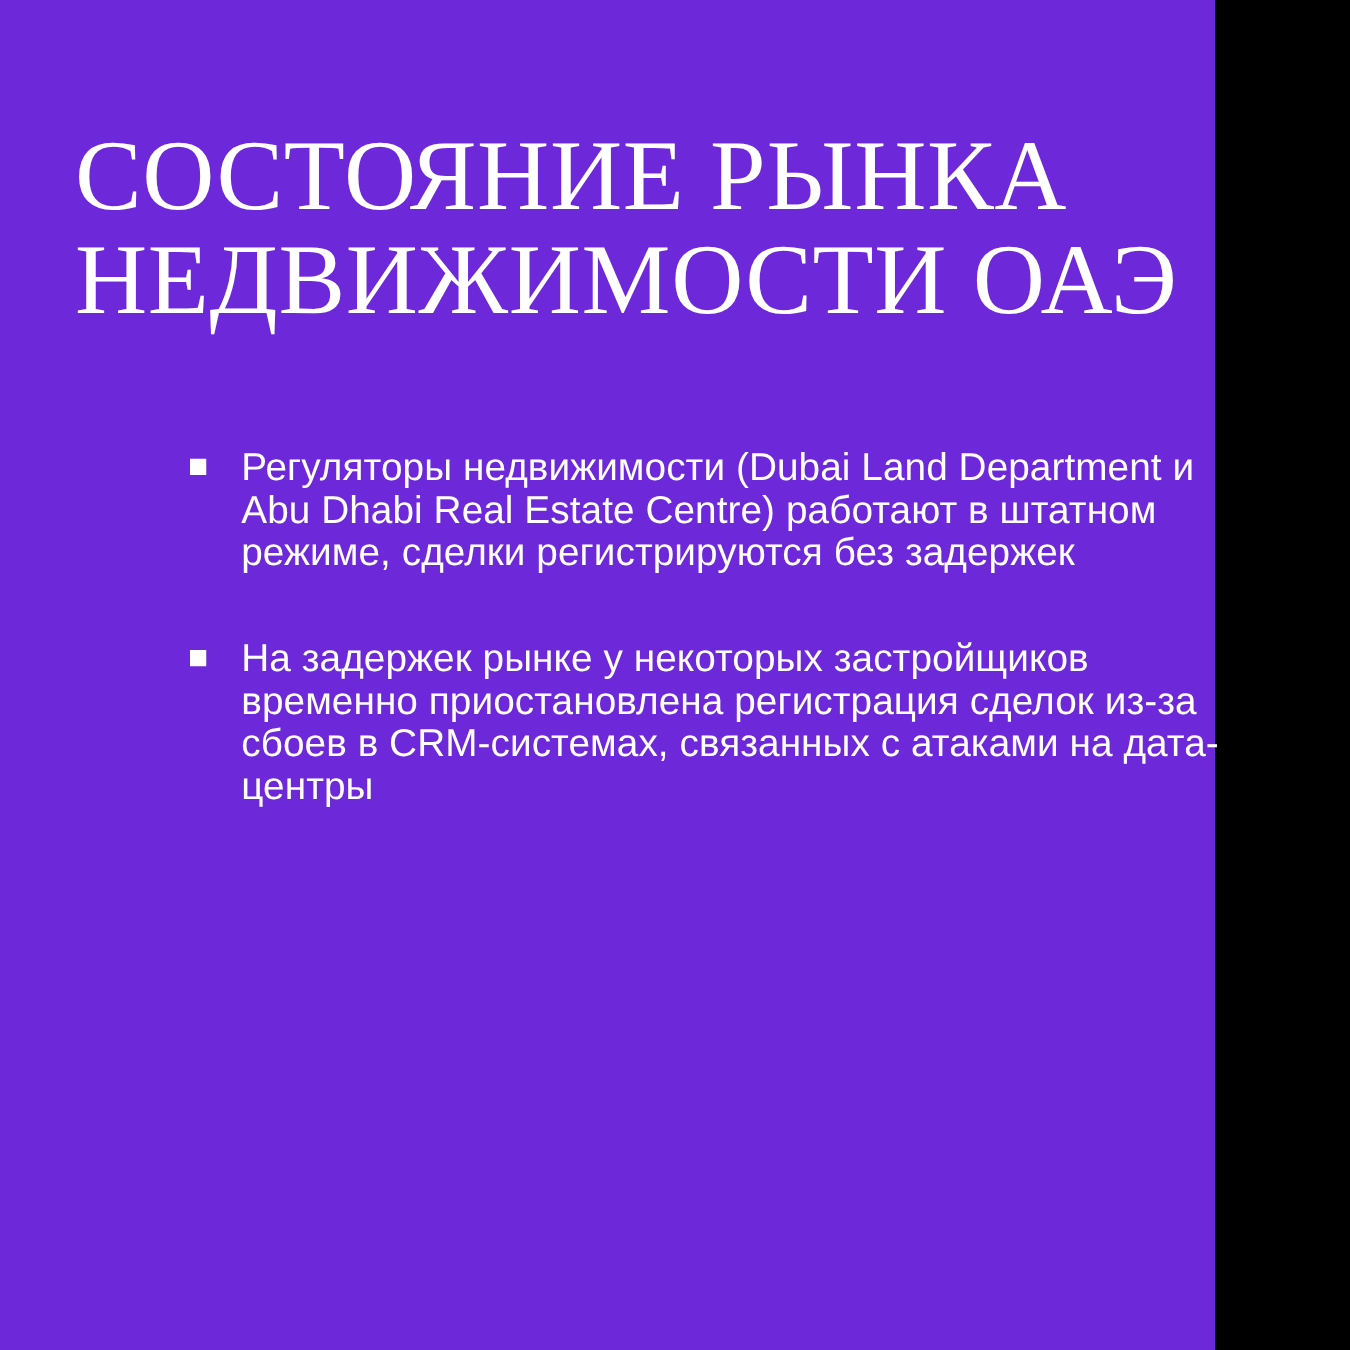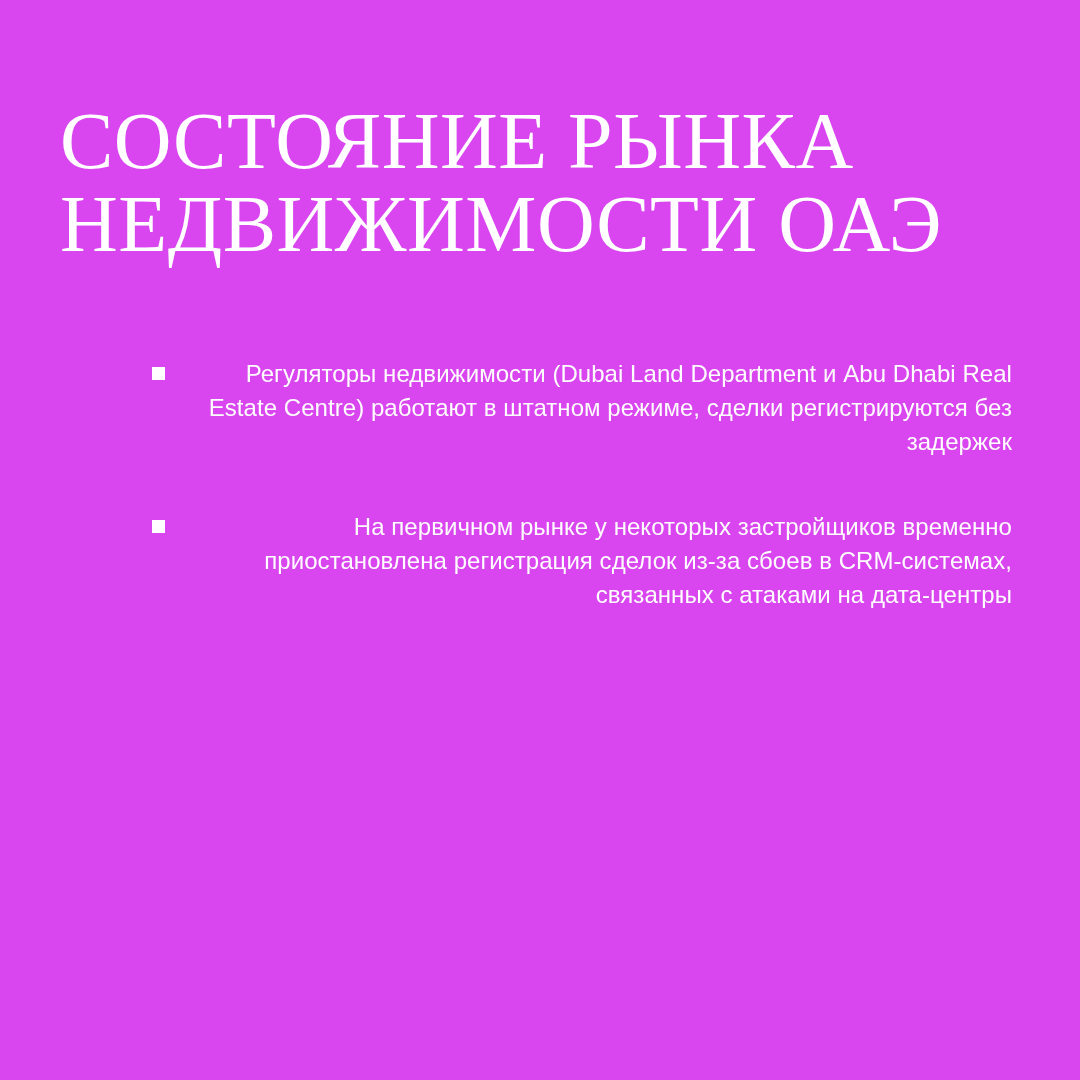--- a/index.html
+++ b/index.html
@@ -12,23 +12,23 @@
     width: 1080px;
     height: 1080px;
     background: #000000;
     overflow: hidden;
     font-family: "Liberation Sans", sans-serif;
     -webkit-font-smoothing: antialiased;
   }
 
   .slide {
     position: relative;
-    width: 1080px;
+    width: 972px;
     height: 1080px;
-    background: #d946ef;
+    background: #6d28d9;
     box-sizing: border-box;
   }
 
   
   .title-block {
     position: absolute;
     left: 60px;
     top: 100px;
     width: 960px;
   }
@@ -74,25 +74,24 @@
     height: 13px;
     background: #ffffff;
     display: block;
   }
 
   .bullet-text {
     display: block;
     margin: 0;
     font-family: "Liberation Sans", sans-serif;
     font-weight: 400;
-    font-size: 24px;
+    font-size: 31px;
     line-height: 34px;
     color: #fdfdfd;
     letter-spacing: 0.05px;
-    text-align: right;
   }
 </style>
 </head>
 <body>
 
 <div class="slide">
 
   <div class="title-block">
     <h1 class="slide-title">СОСТОЯНИЕ РЫНКА
 НЕДВИЖИМОСТИ ОАЭ</h1>
@@ -100,19 +99,19 @@
 
   <ul class="bullet-list">
 
     <li class="bullet-item">
       <span class="bullet-marker"></span>
       <span class="bullet-text">Регуляторы недвижимости (Dubai Land Department и Abu Dhabi Real Estate Centre) работают в штатном режиме, сделки регистрируются без задержек</span>
     </li>
 
     <li class="bullet-item">
       <span class="bullet-marker"></span>
-      <span class="bullet-text">На первичном рынке у некоторых застройщиков временно приостановлена регистрация сделок из-за сбоев в CRM-системах, связанных с атаками на дата-центры</span>
+      <span class="bullet-text">На задержек рынке у некоторых застройщиков временно приостановлена регистрация сделок из-за сбоев в CRM-системах, связанных с атаками на дата-центры</span>
     </li>
 
 
   </ul>
 
 </div>
 
 </body></html>

